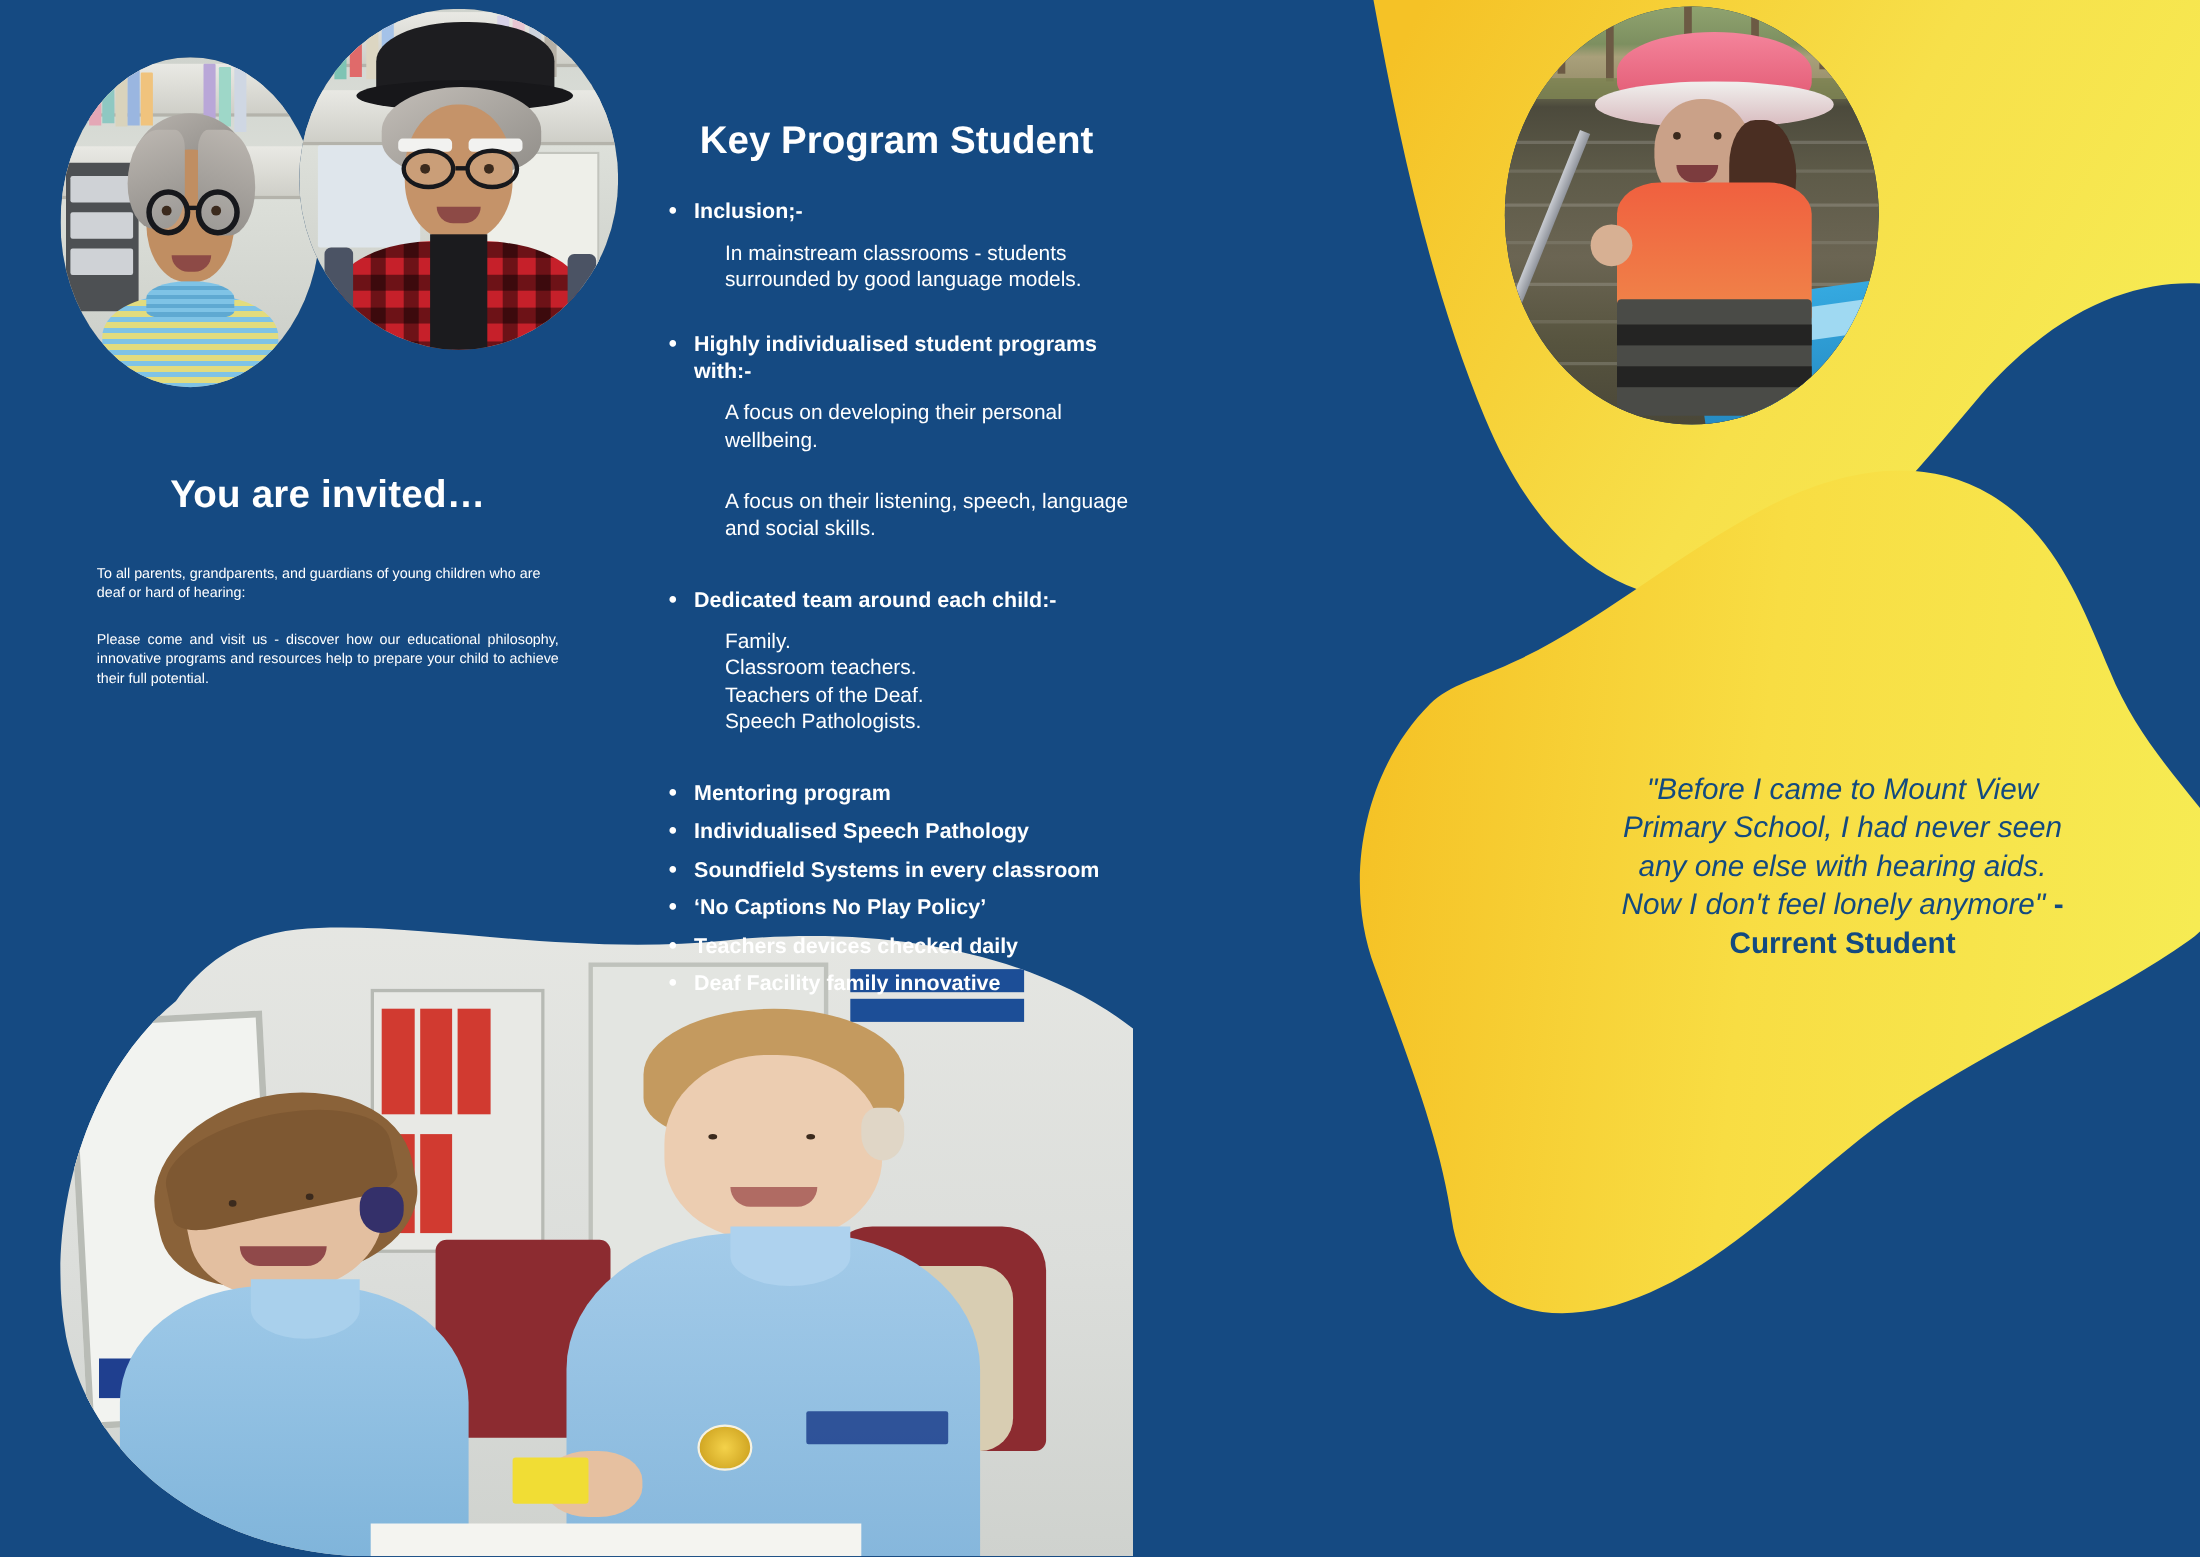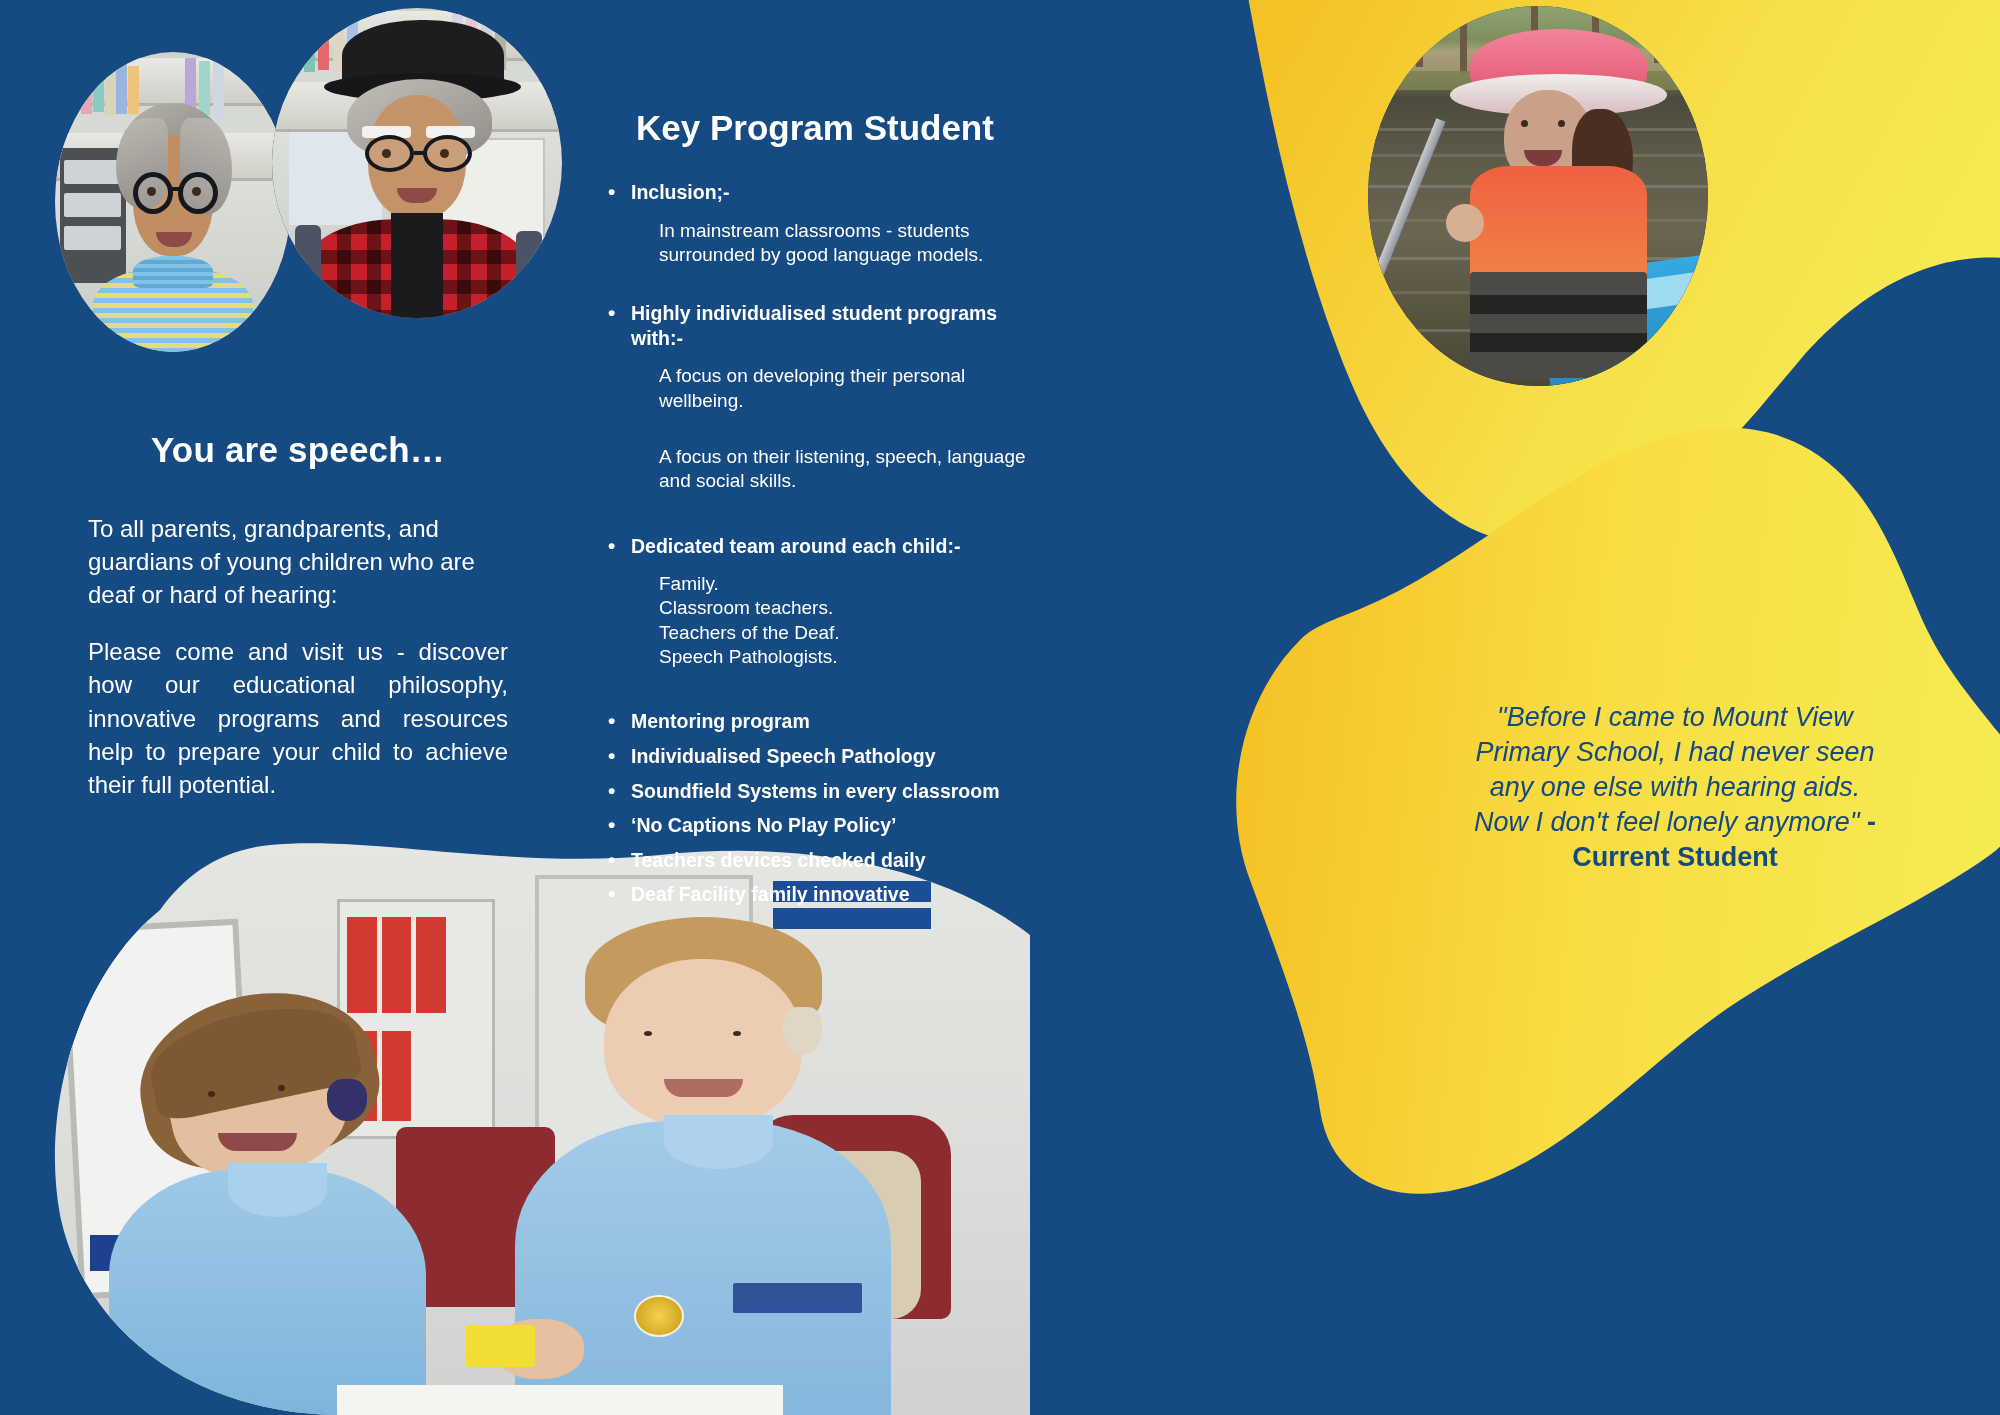--- a/index.html
+++ b/index.html
@@ -108,21 +108,21 @@
   
   .col-left {
     position:absolute;
     left:88px; top:430px; width:420px;
     color:#ffffff;
   }
   #invite-heading {
     font-size:35px; font-weight:bold; text-align:center;
     letter-spacing:.2px; margin-bottom:42px;
   }
-  .para { font-size:24px; line-height:1.38; margin-bottom:24px; }
+  .para { font-size:13px; line-height:1.38; margin-bottom:24px; }
   .para.justify { text-align:justify; }
 
   .col-mid {
     position:absolute;
     left:600px; top:108px; width:430px;
     color:#ffffff;
   }
   #features-heading {
     font-size:35px; font-weight:bold; text-align:center; margin-bottom:32px;
   }
@@ -363,21 +363,21 @@
       <div style="position:absolute;left:60%;top:80%;width:5%;height:7%;background:radial-gradient(circle,#f4d24a,#c79a18);border:2px solid #f7f2e0;border-radius:50%;"></div>
 
       <div style="position:absolute;left:46%;top:84%;width:9%;height:10%;background:#e6c0a0;border-radius:45%;"></div>
       <div style="position:absolute;left:43%;top:85%;width:7%;height:7%;background:#f1dd34;border-radius:3px;"></div>
 
       <div style="position:absolute;left:30%;top:95%;width:45%;height:6%;background:#f4f4f0;"></div>
     </div>
   </div>
 
   <div class="col-left">
-    <div id="invite-heading">You are speech…</div>
+    <div id="invite-heading">You are invited…</div>
     <div class="para">To all parents, grandparents, and guardians of young children who are deaf or hard of hearing:</div>
     <div class="para justify">Please come and visit us - discover how our educational philosophy, innovative programs and resources help to prepare your child to achieve their full potential.</div>
   </div>
 
   <div class="col-mid">
     <div id="features-heading">Key Program Student</div>
 
     <ul class="feat">
 
       <li>

